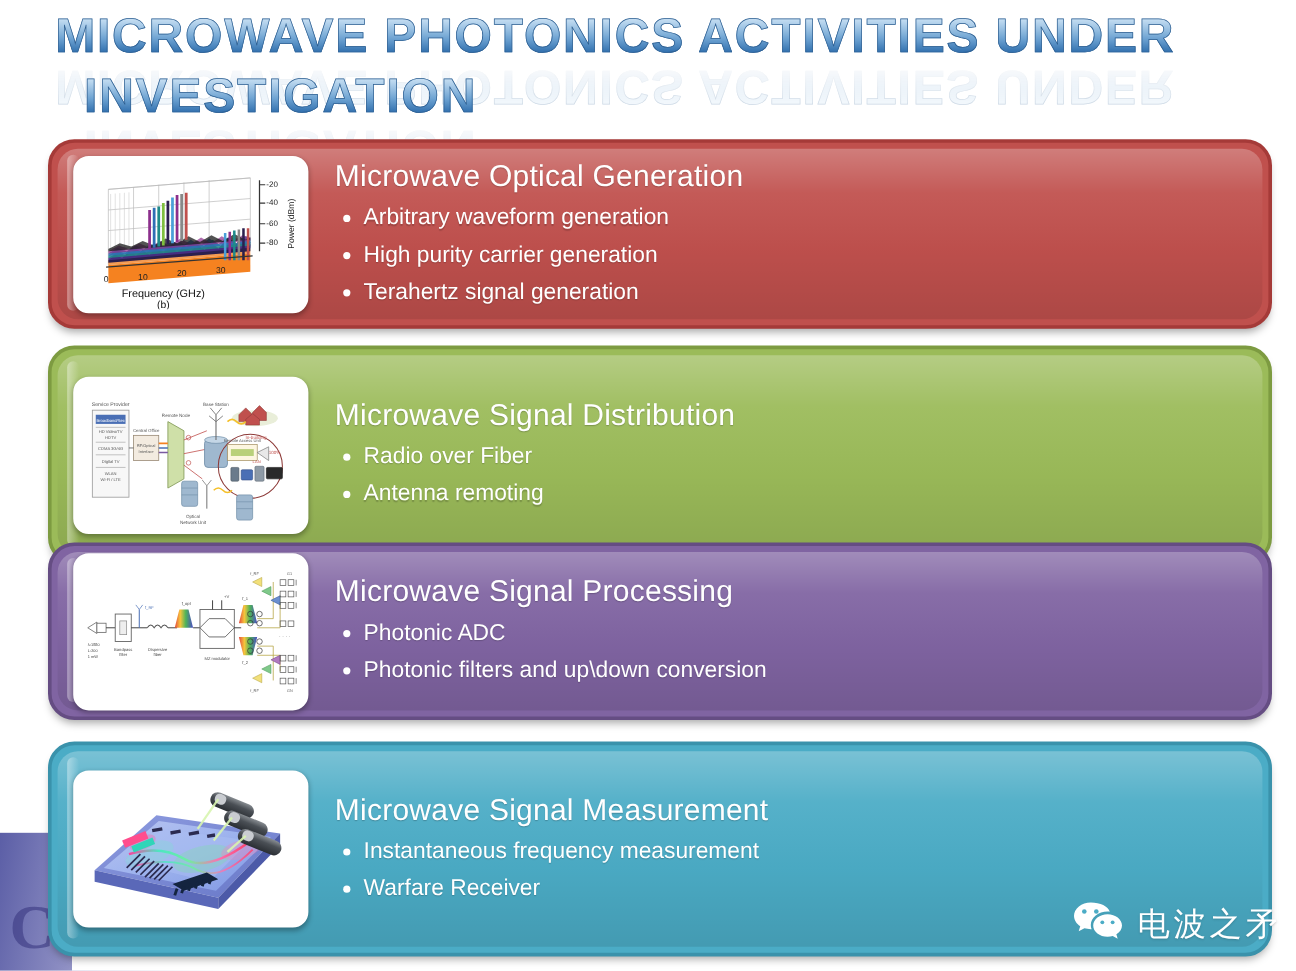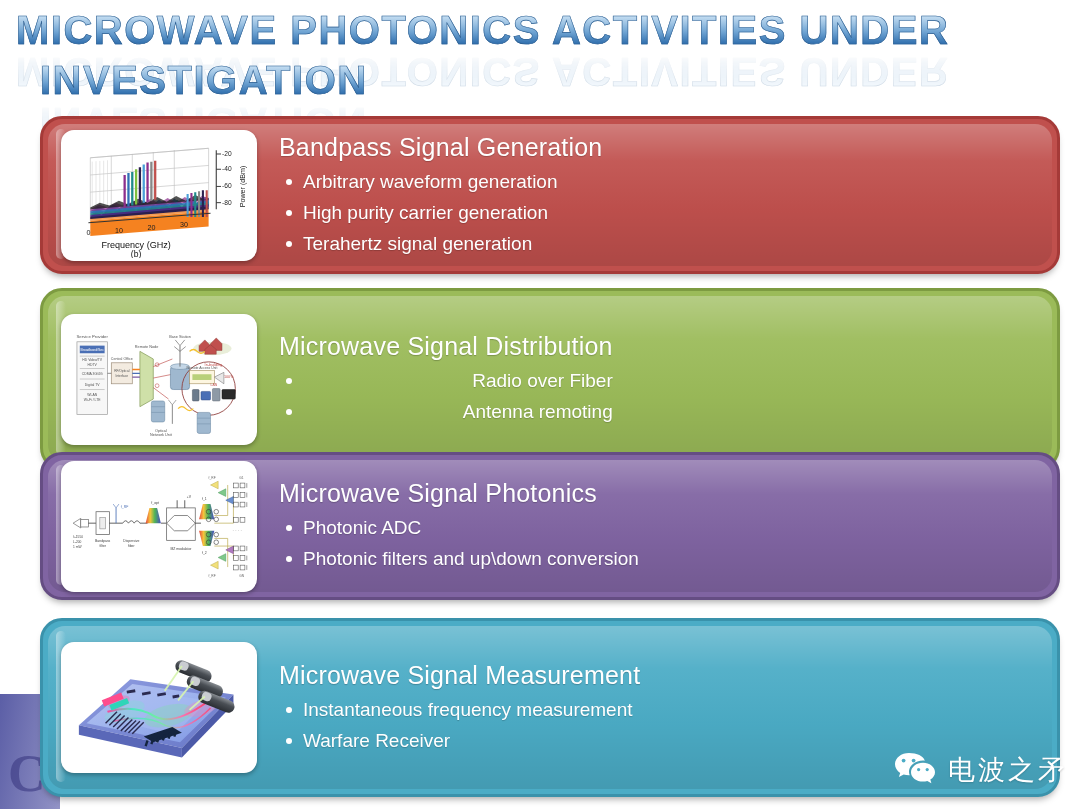--- a/index.html
+++ b/index.html
@@ -38,20 +38,21 @@
     font-size:40px;
     letter-spacing:1.5px;
     line-height:44px;
     text-transform:uppercase;
     -webkit-text-stroke:0.6px #2e5f91;
     background:linear-gradient(180deg,#eaf3fb 0%,#bcd8ef 22%,#6ea3d2 55%,#2f6ead 82%,#5b92c4 100%);
     -webkit-background-clip:text;
     background-clip:text;
     color:transparent;
     white-space:nowrap;
+    margin-left:30px;
   }
   #title-1 { position:absolute; left:16px; top:8px; }
   #title-2 { position:absolute; left:40px; top:58px; }
   .title-reflection {
     position:absolute;
     transform:scaleY(-1);
     opacity:.30;
     -webkit-mask-image:linear-gradient(to top, rgba(0,0,0,0) 8%, rgba(0,0,0,.85) 92%);
     mask-image:linear-gradient(to top, rgba(0,0,0,0) 8%, rgba(0,0,0,.85) 92%);
     pointer-events:none;
@@ -76,21 +77,21 @@
     background:linear-gradient(180deg,rgba(255,255,255,.26) 0%,rgba(255,255,255,.06) 26%,rgba(0,0,0,.02) 60%,rgba(0,0,0,.10) 100%);
   }
   .panel-hl {
     position:absolute; left:13px; top:10px; width:10px; bottom:12px;
     border-radius:6px;
     background:linear-gradient(90deg,rgba(255,255,255,.40),rgba(255,255,255,0));
     pointer-events:none;
   }
 
   #panel-0 { top:116px; height:158px; background:#c0504d; border:3px solid #a53a38; }
-  #panel-1 { top:288px; height:182px; background:#9bbb59; border:3px solid #7d9b41;text-align:right; }
+  #panel-1 { top:288px; height:182px; background:#9bbb59; border:3px solid #7d9b41; }
   #panel-2 { top:452px; height:148px; background:#8064a2; border:3px solid #654d83; }
   #panel-3 { top:618px; height:179px; background:#4bacc6; border:3px solid #3a92ab; }
 
   .thumb {
     position:relative;
     flex:0 0 auto;
     width:196px; height:131px;
     margin-left:18px;
     background:#ffffff;
     border:3px solid #ffffff;
@@ -231,21 +232,21 @@
         <text x="52" y="105">10</text>
         <text x="86" y="102">20</text>
         <text x="120" y="99">30</text>
       </g>
       <text x="74" y="120" font-family="Liberation Sans, sans-serif" font-size="9.5" fill="#111" text-anchor="middle">Frequency (GHz)</text>
       <text x="74" y="130" font-family="Liberation Sans, sans-serif" font-size="9" fill="#111" text-anchor="middle">(b)</text>
     </svg>
   </div>
 
   <div class="panel-text">
-    <div class="panel-heading">Bandpass Signal Generation</div>
+    <div class="panel-heading">Microwave Optical Generation</div>
     <ul class="bullets">
       <li>Arbitrary waveform generation</li>
       <li>High purity carrier generation</li>
       <li>Terahertz signal generation</li>
     </ul>
   </div>
 </div>
 
 <div class="panel" id="panel-1">
   <div class="panel-inner"></div>
@@ -458,21 +459,21 @@
         <text x="150" y="16">f_RF</text>
         <text x="182" y="16">G1</text>
         <text x="150" y="118">f_RF</text>
         <text x="182" y="118">GN</text>
       </g>
       <text x="180" y="70" font-size="5" fill="#777" text-anchor="middle">. . . .</text>
     </svg>
   </div>
 
   <div class="panel-text">
-    <div class="panel-heading">Microwave Signal Photonics</div>
+    <div class="panel-heading">Microwave Signal Processing</div>
     <ul class="bullets">
       <li>Photonic ADC</li>
       <li>Photonic filters and up\down conversion</li>
     </ul>
   </div>
 </div>
 
 <div class="panel" id="panel-3">
   <div class="panel-inner"></div>
   <div class="panel-hl"></div>

